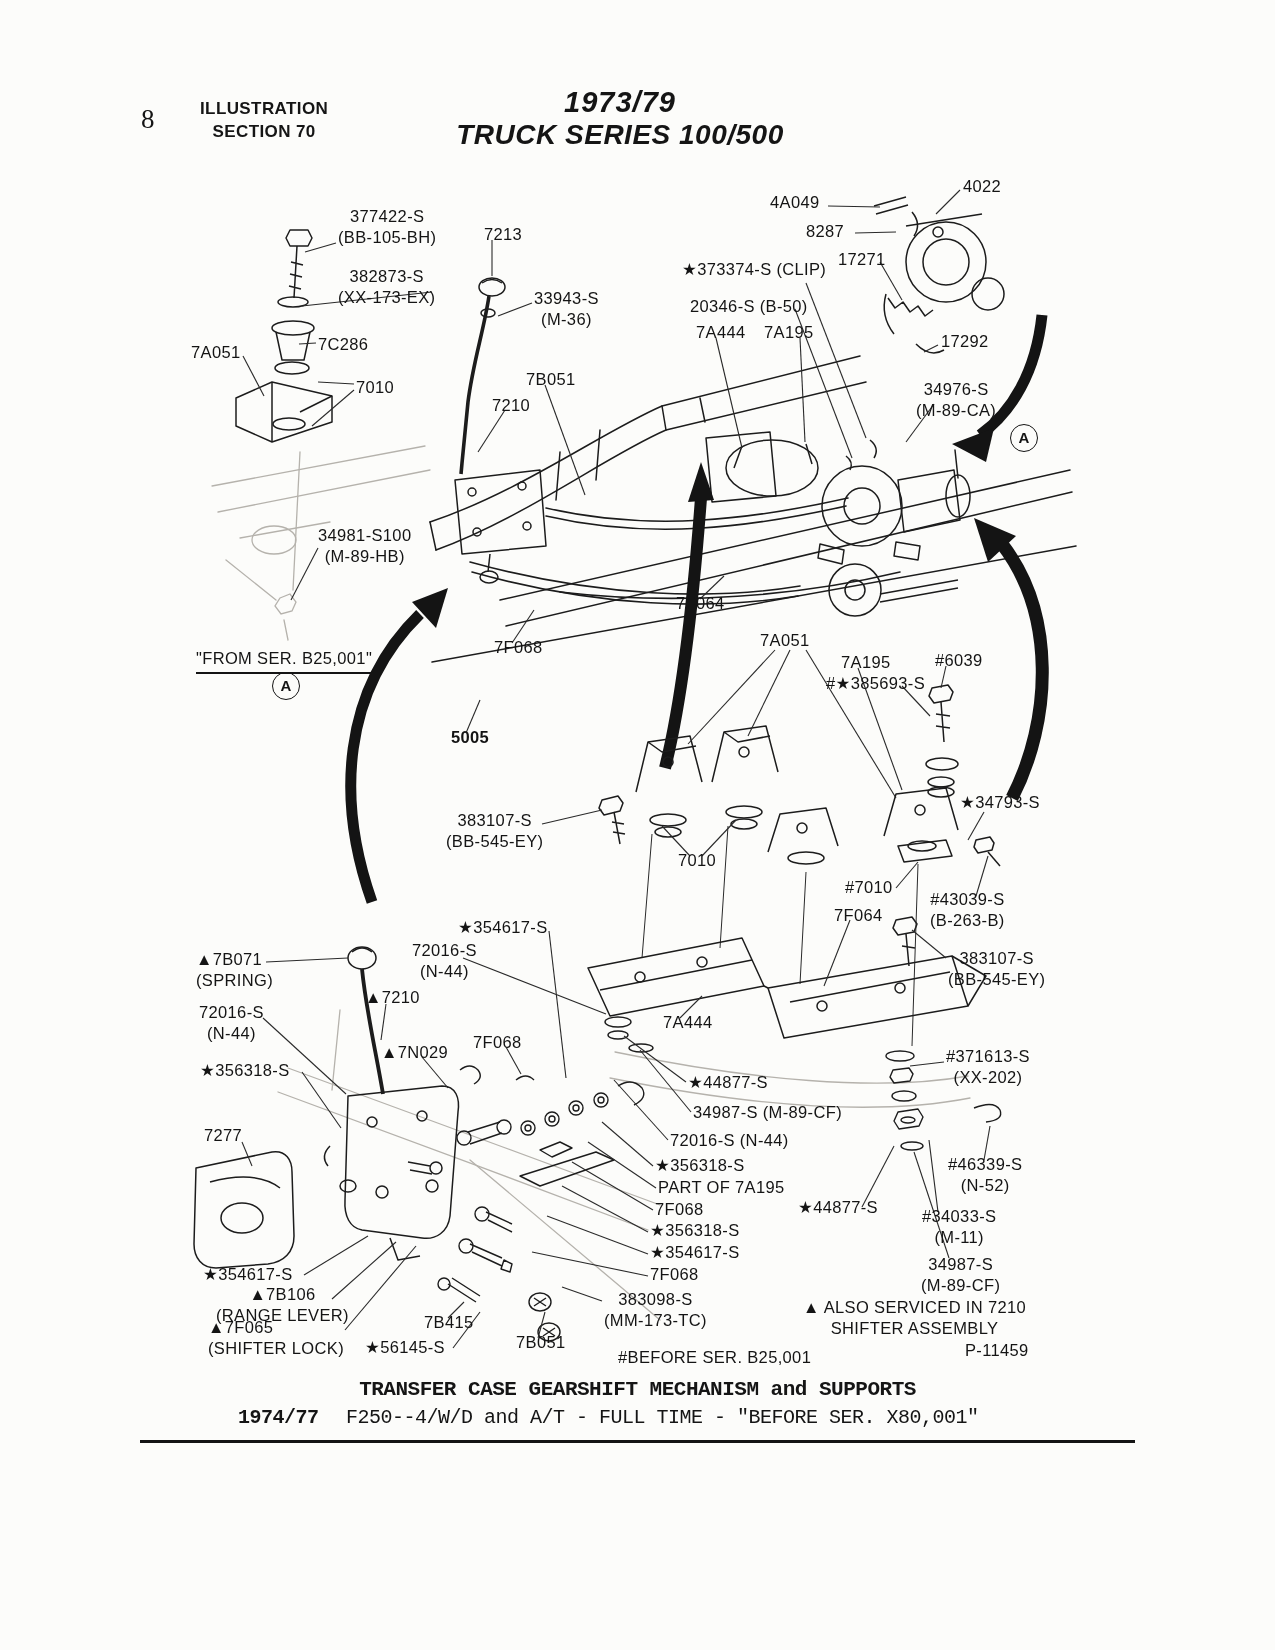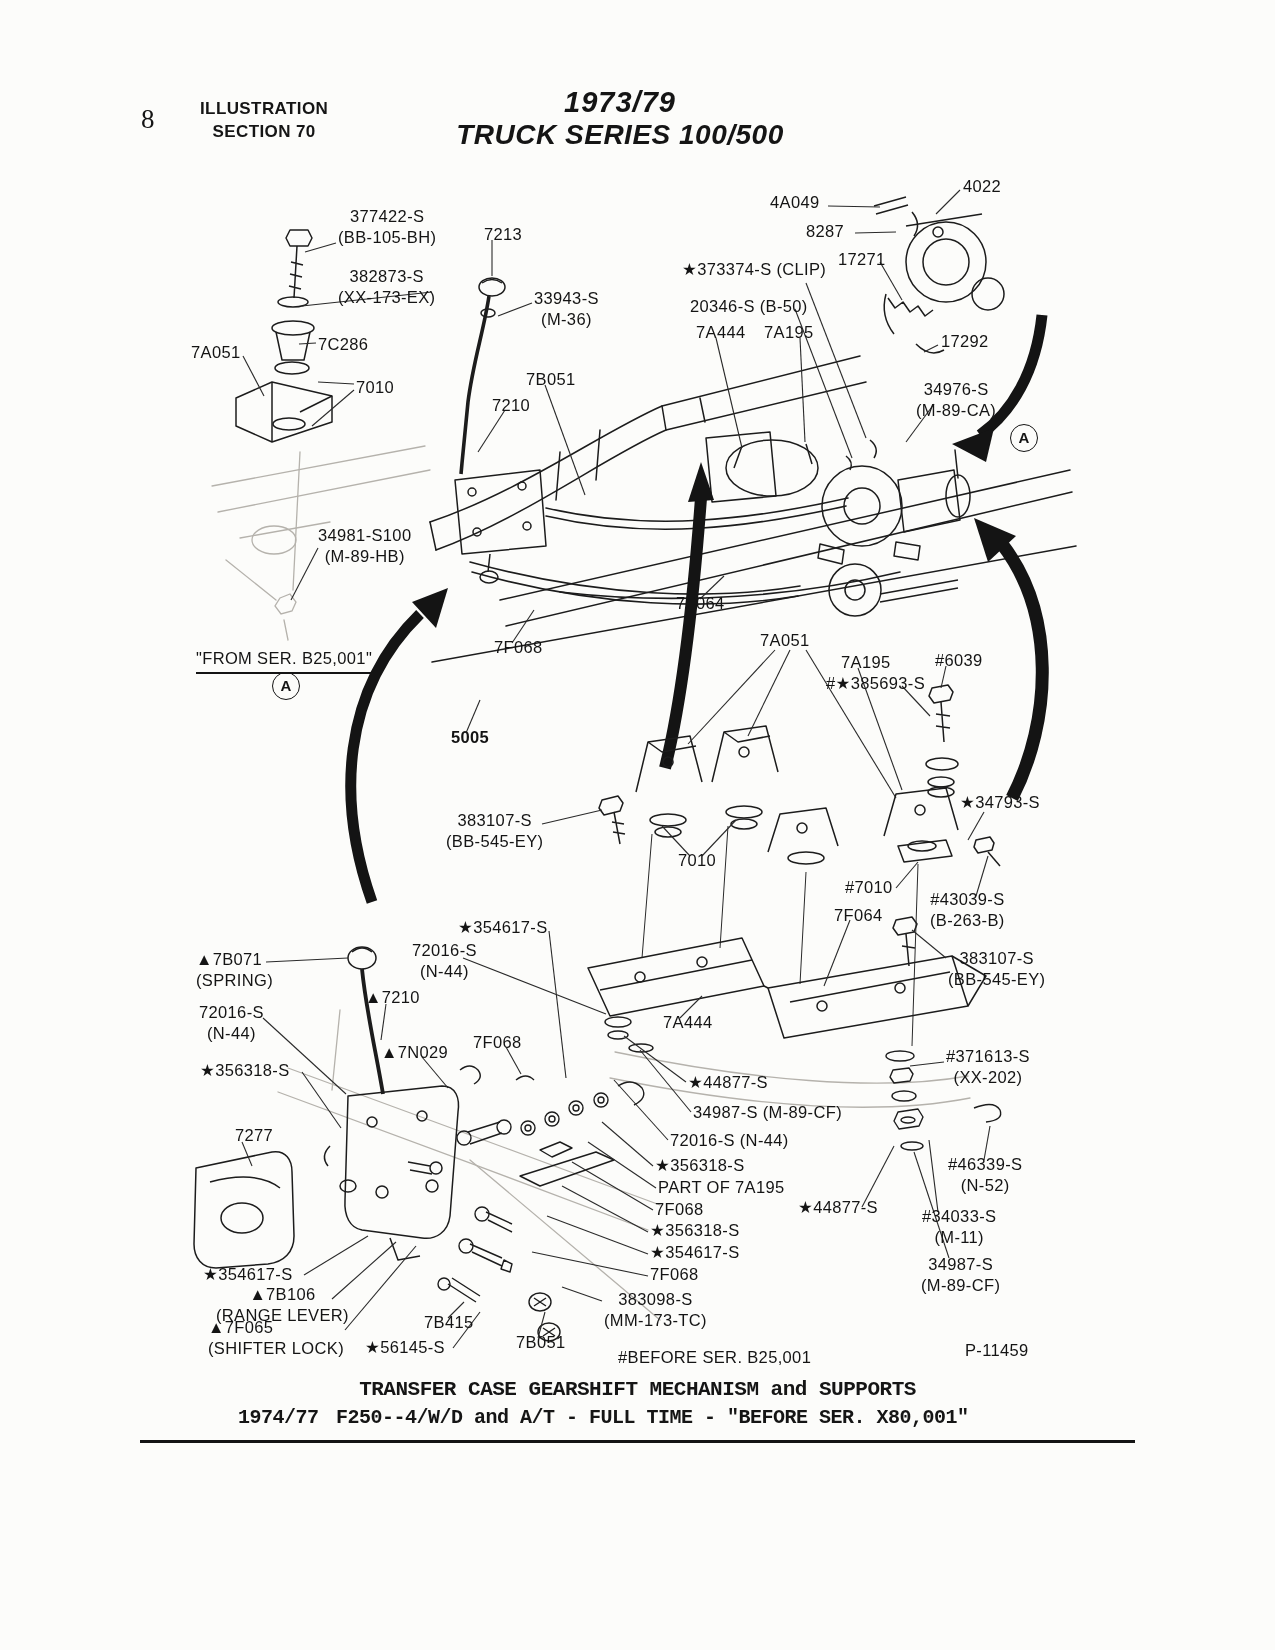--- a/index.html
+++ b/index.html
@@ -26,22 +26,22 @@
   .title-line2{font-size:28px;letter-spacing:.5px;}
   .caption-main{
     position:absolute;left:140px;top:1378px;width:995px;text-align:center;
     font-family:"Liberation Mono",monospace;font-size:21px;font-weight:bold;letter-spacing:-.5px;
   }
   .caption-year{
     position:absolute;left:238px;top:1406px;
     font-family:"Liberation Mono",monospace;font-size:20px;font-weight:bold;letter-spacing:-.5px;
   }
   .caption-sub{
-    position:absolute;left:336px;top:1406px;
-    font-family:"Liberation Mono",monospace;font-size:20px;font-weight:bold;letter-spacing:-.5px;
+    position:absolute;left:346px;top:1406px;
+    font-family:"Liberation Mono",monospace;font-size:20px;font-weight:normal;letter-spacing:-.5px;
   }
   .bottom-rule{position:absolute;left:140px;top:1440px;width:995px;height:3px;background:#141414;}
 </style>
 </head>
 <body>
 
 <div class="page">
 
   <svg class="art" viewBox="0 0 1275 1650" aria-hidden="true">
 
@@ -504,21 +504,21 @@
       <div class="part-label" style="left: 946px; top: 1046px; text-align: center;">
         <div>#371613-S</div>
         <div>(XX-202)</div>
       </div>
       <div class="part-label" style="left: 693px; top: 1102px;">
         <div>34987-S (M-89-CF)</div>
       </div>
       <div class="part-label" style="left: 670px; top: 1130px;">
         <div>72016-S (N-44)</div>
       </div>
-      <div class="part-label" style="left: 204px; top: 1125px; margin-left: 31px;">
+      <div class="part-label" style="left: 204px; top: 1125px;">
         <div>7277</div>
       </div>
       <div class="part-label" style="left: 655px; top: 1155px;">
         <div>★356318-S</div>
       </div>
       <div class="part-label" style="left: 658px; top: 1177px;">
         <div>PART OF 7A195</div>
       </div>
       <div class="part-label" style="left: 655px; top: 1199px;">
         <div>7F068</div>
@@ -563,20 +563,24 @@
         <div>(SHIFTER LOCK)</div>
       </div>
       <div class="part-label" style="left: 424px; top: 1312px;">
         <div>7B415</div>
       </div>
       <div class="part-label" style="left: 365px; top: 1337px;">
         <div>★56145-S</div>
       </div>
       <div class="part-label" style="left: 516px; top: 1332px;">
         <div>7B051</div>
+      </div>
+      <div class="part-label" style="left: 803px; top: 1297px; text-align: center;">
+        <div>▲ ALSO SERVICED IN 7210</div>
+        <div>SHIFTER ASSEMBLY</div>
       </div>
       <div class="part-label" style="left: 618px; top: 1347px;">
         <div>#BEFORE SER. B25,001</div>
       </div>
       <div class="part-label" style="left: 965px; top: 1340px;">
         <div>P-11459</div>
       </div>
     </div>
 
   <div class="caption-main">TRANSFER CASE GEARSHIFT MECHANISM and SUPPORTS</div>

